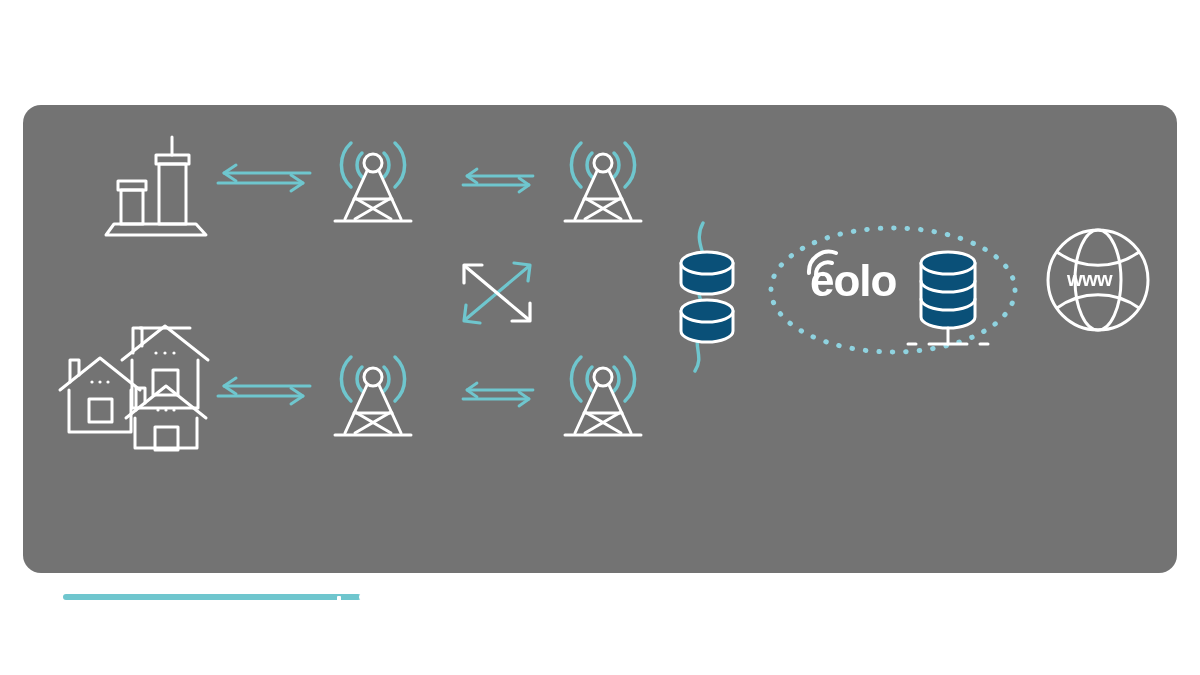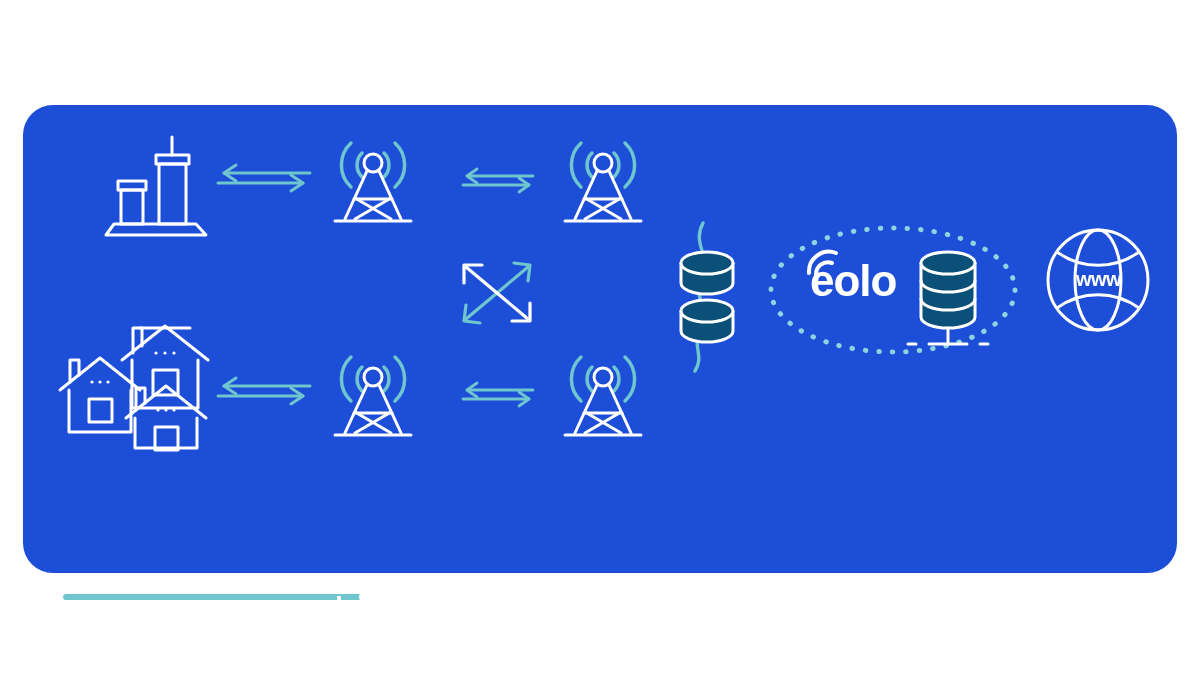--- a/index.html
+++ b/index.html
@@ -18,22 +18,22 @@
     width: 1200px;
     height: 675px;
     background: #ffffff;
   }
   #panel {
     position: absolute;
     left: 23px;
     top: 105px;
     width: 1154px;
     height: 468px;
-    background: #1d4ed8;
-    border-radius: 30px;
+    background: #737373;
+    border-radius: 18px;
   }
   .node {
     position: absolute;
   }
   .timeline-label {
     position: absolute;
     color: #ffffff;
     font-size: 21px;
     font-family: "Liberation Sans", sans-serif;
     white-space: nowrap;
@@ -75,21 +75,20 @@
     font-family: "Liberation Sans", sans-serif;
     letter-spacing: -1px;
   }
   .www-text {
     position: absolute;
     color: #ffffff;
     font-size: 20px;
     font-weight: bold;
     font-family: "Liberation Sans", sans-serif;
     letter-spacing: -0.5px;
-    margin-left: 9px;
   }
 </style>
 </head>
 <body>
 
 <div id="stage">
 
   <div id="panel">
 
     <div class="node" style="left:65px; top:20px;">

